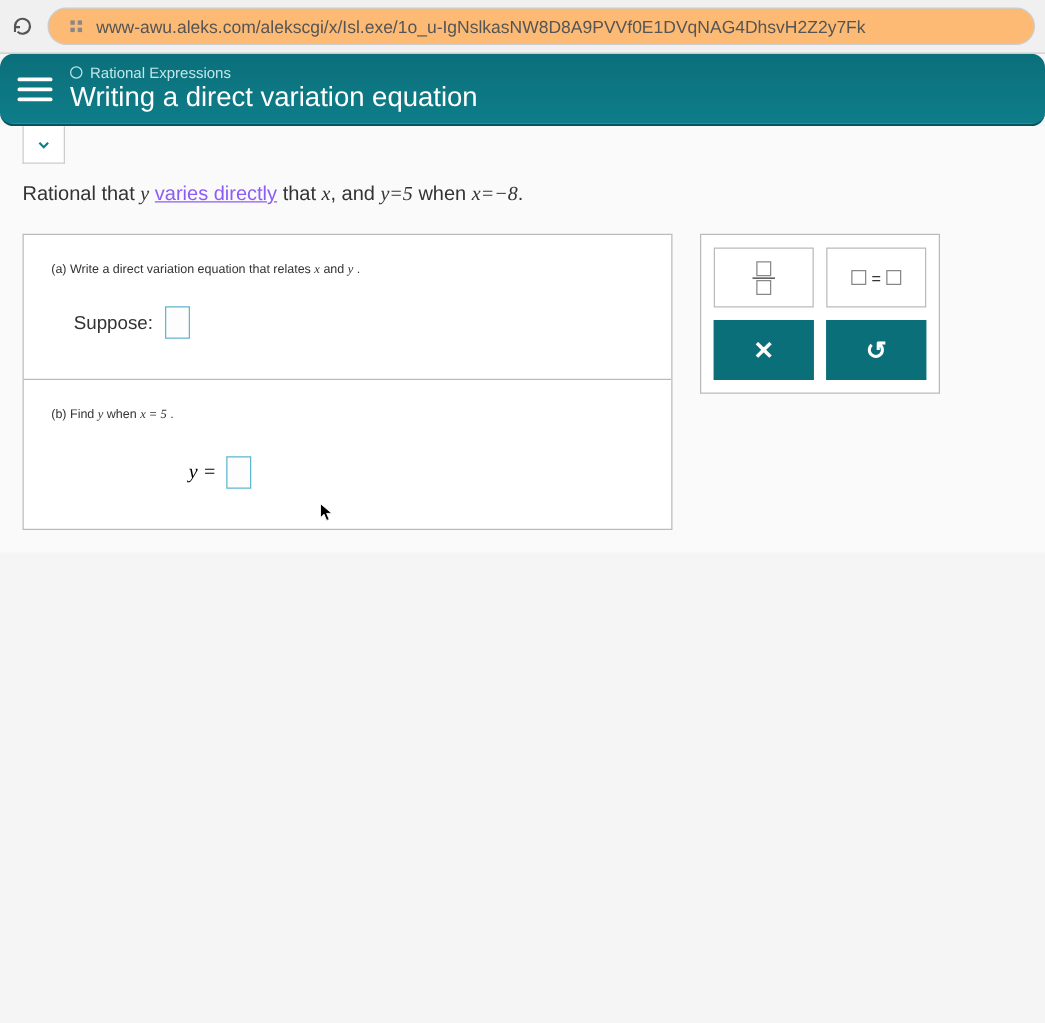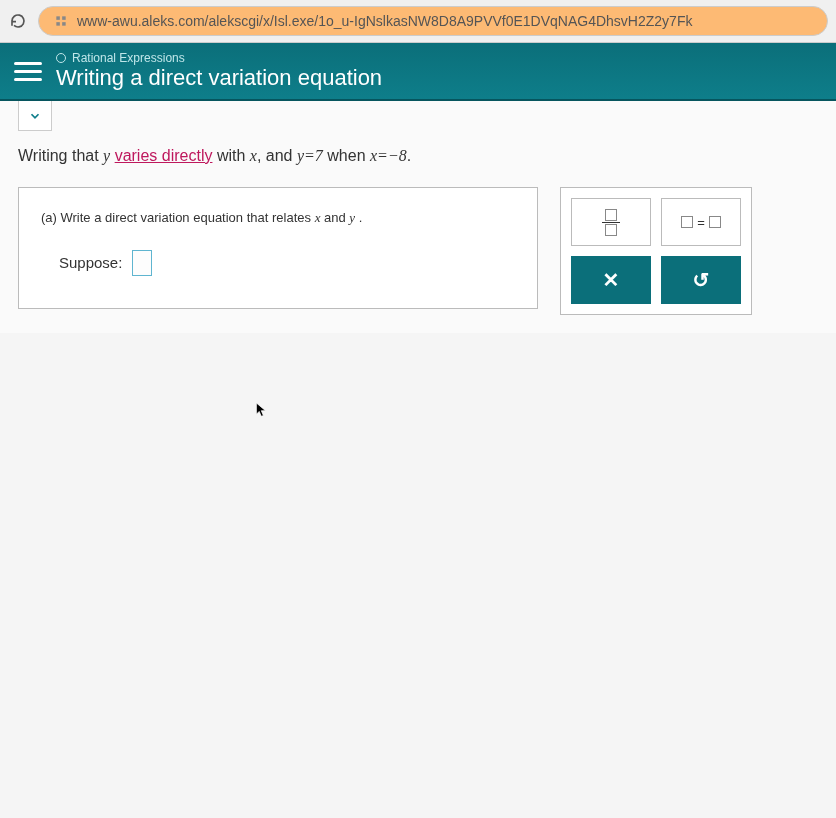--- a/index.html
+++ b/index.html
@@ -41,20 +41,21 @@
       font-size: 12px;
     }
     .app-header {
       background: linear-gradient(#0b6f7a, #0e7e8a);
       color: #fff;
       display: flex;
       align-items: center;
       padding: 8px 14px;
       gap: 14px;
       border-bottom: 2px solid #06555e;
+      border-radius: 11px;
     }
     .hamburger {
       width: 28px; height: 28px; display:flex; flex-direction:column; justify-content:center; gap:5px;
       cursor: pointer;
     }
     .hamburger span { display:block; height:3px; background:#fff; border-radius:2px; }
     .header-text { display:flex; flex-direction:column; }
     .breadcrumb { font-size: 12px; color: #bfe6e9; display:flex; align-items:center; gap:6px;}
     .breadcrumb-circle { width:10px; height:10px; border:1.5px solid #bfe6e9; border-radius:50%; }
     .topic-title { font-size: 22px; color:#fff; font-weight:500; }
@@ -74,33 +75,33 @@
       color:#0e7e8a;
       font-size:16px;
     }
     .prompt {
       font-size: 16px;
       color: #333;
       margin-bottom: 20px;
       line-height: 1.4;
     }
     .prompt .ital { font-style: italic; font-family: 'Times New Roman', serif; }
-    .prompt .underline { text-decoration: underline; color: #be185d; cursor:pointer;text-align:right;}
+    .prompt .underline { text-decoration: underline; color: #8b5cf6; cursor:pointer;text-align:right;}
     .main-row { display:flex; gap: 22px; align-items:flex-start; }
     .question-box {
       flex: 0 0 520px;
       border: 1px solid #bbb;
       background: #fff;
     }
     .part {
       padding: 20px 22px 32px 22px;
     }
     .part + .part { border-top: 1px solid #bbb; }
     .part-text {
-      font-size: 13px; color:#333; line-height:1.5;
+      font-size: 10px; color:#333; line-height:1.5;
     }
     .part-text .ital { font-style: italic; font-family:'Times New Roman', serif; }
     .equation-row {
       margin-top: 22px;
       padding-left: 18px;
       display:flex; align-items:center; gap:10px;
       font-size:15px; color:#333;
     }
     .input-slot {
       display:inline-block;
@@ -189,33 +190,42 @@
 </div>
 
 <div class="content-area">
   <div class="dropdown-chevron">
     <svg width="14" height="14" viewBox="0 0 24 24" fill="none" stroke="#0e7e8a" stroke-width="3">
         <polyline points="6 9 12 15 18 9"></polyline>
       </svg>
   </div>
 
   <div class="prompt">
-    <span>Writing that </span><span class="ital">y</span>
+    <span>Rational that </span><span class="ital">y</span>
     <span> </span><span class="underline">varies directly</span>
-    <span> with </span><span class="ital">x</span><span>, and </span><span class="ital">y=7</span><span> when </span><span class="ital">x=−8</span><span>.</span>
+    <span> that </span><span class="ital">x</span><span>, and </span><span class="ital">y=5</span><span> when </span><span class="ital">x=−8</span><span>.</span>
   </div>
 
   <div class="main-row">
     <div class="question-box">
       <div class="part">
         <div class="part-text">
           <span>(a) Write a direct variation equation that relates </span><span class="ital">x</span><span> and </span><span class="ital">y</span><span> .</span>
         </div>
         <div class="equation-row">
           <span>Suppose:</span>
+          <span class="input-slot"></span>
+        </div>
+      </div>
+      <div class="part">
+        <div class="part-text">
+          <span>(b) Find </span><span class="ital">y</span><span> when </span><span class="ital">x = 5</span><span> .</span>
+        </div>
+        <div class="y-eq-row">
+          <span>y =</span>
           <span class="input-slot"></span>
         </div>
       </div>
     </div>
 
     <div class="tool-panel">
       <div class="tool-row">
         <div class="tool-btn">
           <span class="frac">
             <span class="box"></span>

